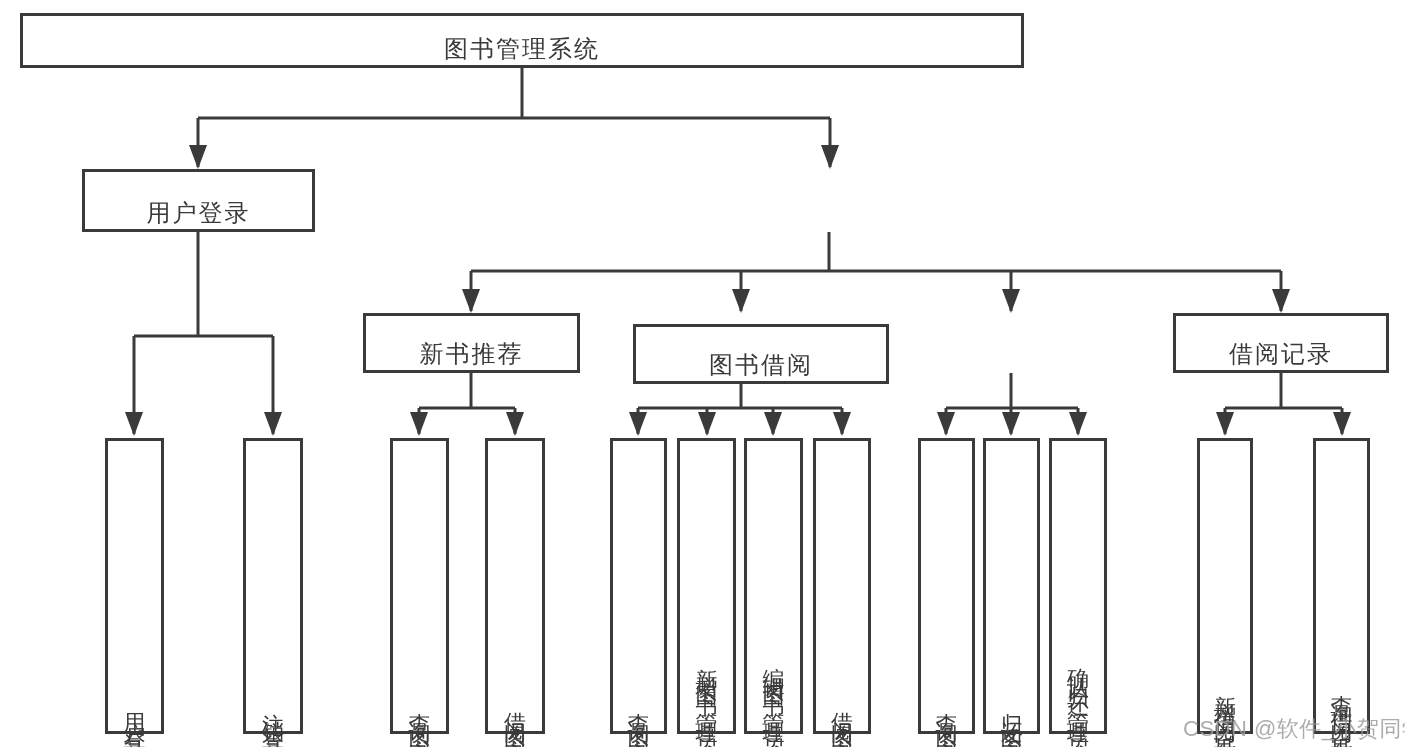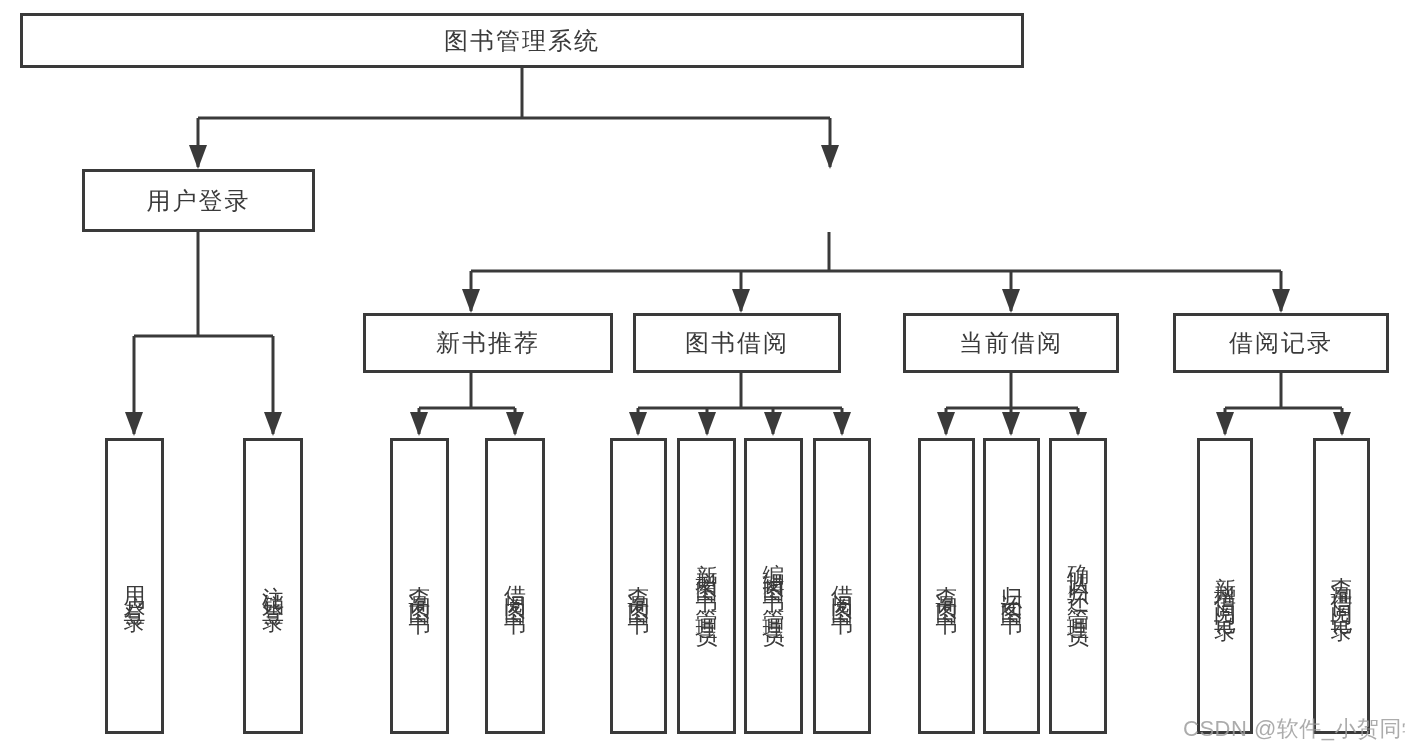--- a/index.html
+++ b/index.html
@@ -30,21 +30,21 @@
     stroke-width: 3;
     fill: none;
   }
   .ah { fill: var(--line); stroke: none; }
   .node {
     position: absolute;
     box-sizing: border-box;
     border: 3px solid var(--line);
     background: var(--background);
     display: flex;
-    align-items: center;
+    align-items: flex-end;
     justify-content: center;
     z-index: 2;
   }
   .node.h .lbl {
     font-size: 24px;
     letter-spacing: 2px;
     color: var(--text);
     white-space: nowrap;
   }
   .node.v { top: 438px; height: 296px; }
@@ -136,28 +136,25 @@
   </svg>
 
   <div class="node h" style="left:20px;top:13px;width:1004px;height:55px">
     <span class="lbl">图书管理系统</span>
   </div>
 
   <div class="node h" style="left:82px;top:169px;width:233px;height:63px">
     <span class="lbl">用户登录</span>
   </div>
 
-  <div class="node h" style="left:363px;top:313px;width:250px;height:60px">
+  <div class="node h" style="left:363px;top:313px;width:217px;height:60px">
     <span class="lbl">新书推荐</span>
   </div>
-  <div class="node h" style="left:633px;top:313px;width:208px;height:60px">
+  <div class="node h" style="left:633px;top:324px;width:256px;height:60px">
     <span class="lbl">图书借阅</span>
-  </div>
-  <div class="node h" style="left:903px;top:313px;width:216px;height:60px">
-    <span class="lbl">当前借阅</span>
   </div>
   <div class="node h" style="left:1173px;top:313px;width:216px;height:60px">
     <span class="lbl">借阅记录</span>
   </div>
 
   <div class="node v" style="left:105px;width:59px">
     <span class="vlbl">用户登录</span>
   </div>
   <div class="node v" style="left:243px;width:60px">
     <span class="vlbl">注销登录</span>

